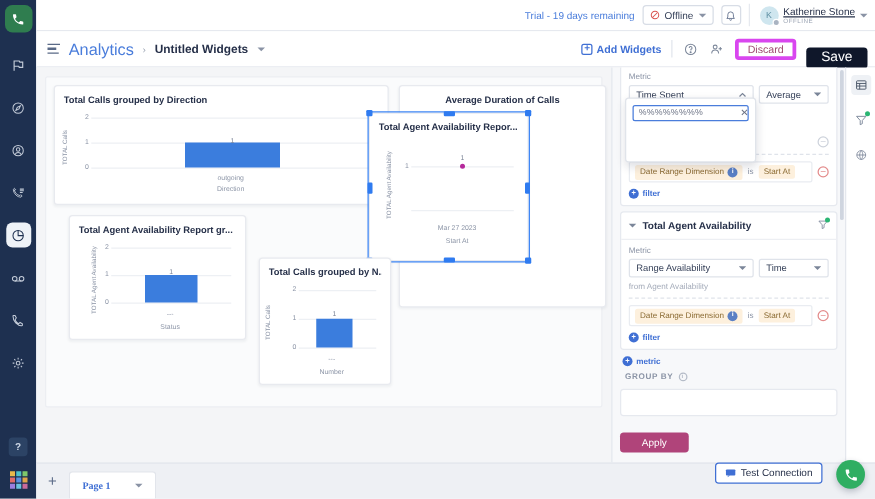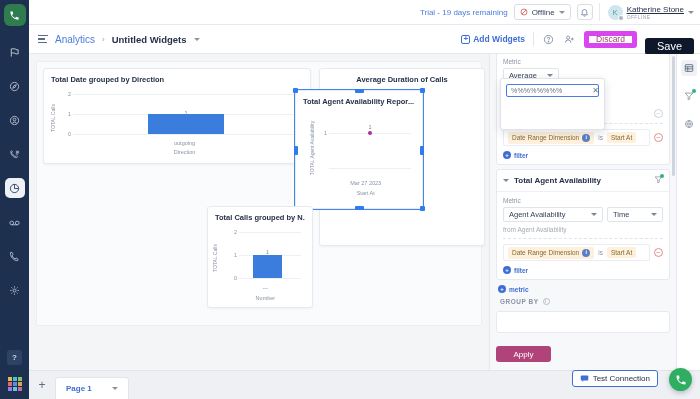--- a/index.html
+++ b/index.html
@@ -64,31 +64,31 @@
   
   .rpthdr {
     position:absolute; left:29px; top:25px; width:671px; height:29px;
     background:#fff; border-bottom:1px solid #e6e9ef; display:flex; align-items:center;
     padding:0 6px 0 9px; gap:7px;
   }
   .hamb { width:10px; display:flex; flex-direction:column; gap:2px; }
   .hamb i { height:1.5px; background:#5a6membership; }
   .hamb i { height:1.5px; background:#5a6a87; display:block; }
   .hamb i:nth-child(1){width:10px;} .hamb i:nth-child(2){width:7px;} .hamb i:nth-child(3){width:9px;}
-  .crumb-link { color:#4a7ddb; font-size:10px; }
+  .crumb-link { color:#4a7ddb; font-size:13px; }
   .crumb-sep { color:#9aa3b2; font-size:8px; }
   .crumb-cur { color:#263049; font-size:9.5px; font-weight:bold; }
   .caret { width:0;height:0;border-left:3px solid transparent;border-right:3px solid transparent;border-top:3.5px solid #8a93a5; }
   .hdr-right { margin-left:auto; display:flex; align-items:center; gap:8px; }
   .addw { display:flex; align-items:center; gap:3px; color:#3f6fd4; font-size:8.5px; font-weight:bold; }
   .plus-sq { width:9px;height:9px;border:1px solid #3f6fd4;border-radius:2px;color:#3f6fd4;font-size:8px;
              display:flex;align-items:center;justify-content:center;line-height:1; }
   .vdiv { width:1px; height:14px; background:#e2e6ed; }
   .ico-btn { width:13px;height:13px;display:flex;align-items:center;justify-content:center;color:#7b8699; }
-  .btn-discard { height:17px; padding:0 7px; border:5px solid #d946ef; border-radius:3px; background:#fff;
+  .btn-discard { height:17px; padding:0 7px; border:3px solid #d946ef; border-radius:3px; background:#fff;
                  color:#9d4a6e; font-size:8.5px; display:flex;align-items:center; }
   .btn-save { height:17px; padding:0 12px; border-radius:3px; background:#0f172a; color:#fff;
               font-size:11px; display:flex;align-items:center;margin-top:14px; }
 
   
   .canvas {
     position:absolute; left:29px; top:54px; width:460px; height:316px;
     background:#f4f5f7; padding:7px;
   }
   .sheet { position:relative; width:100%; height:265px; background:#fafbfc;
@@ -114,21 +114,21 @@
   .dot { position:absolute; width:4px;height:4px;border-radius:50%;background:#b5299b;
          transform:translate(-50%,-50%); }
 
   
   .pagebar { position:absolute; left:29px; bottom:0; width:671px; height:29px; background:#eef0f4;
              border-top:1px solid #e2e5eb; display:flex; align-items:flex-end; }
   .page-add { width:26px; height:29px; display:flex; align-items:center; justify-content:center;
               color:#5a6a87; font-size:12px; }
   .page-tab { height:22px; padding:0 10px; background:#fff; border:1px solid #e2e5eb; border-bottom:none;
               border-radius:3px 3px 0 0; display:flex; align-items:center; gap:20px;
-              color:#3f6fd4; font-size:8px; font-weight:bold; }
+              color:#3f6fd4; font-size:8px; font-weight:bold;font-family:Liberation Serif, serif; }
 
   
   .rpanel { position:absolute; left:489px; top:54px; width:187px; height:316px;
             background:#f7f8fa; border-left:1px solid #e4e7ed; overflow:hidden; }
   .rp-scroll { position:absolute; right:1px; top:2px; width:3px; height:120px; background:#cfd5df; border-radius:2px; }
   .card { background:#fff; border:1px solid #e6e9ef; border-radius:3px; margin:4px 6px; }
   .card-hd { display:flex; align-items:center; gap:5px; padding:5px 6px; border-bottom:1px solid #edeff3; }
   .card-hd .t { font-size:8px; font-weight:bold; color:#263049; }
   .chev { width:0;height:0;border-left:3px solid transparent;border-right:3px solid transparent;border-top:3.5px solid #7b8699; }
   .sec { padding:5px 6px; }
@@ -323,21 +323,21 @@
       </div>
       <div class="btn-discard">Discard</div>
       <div class="btn-save">Save</div>
     </div>
   </div>
 
   <div class="canvas">
     <div class="sheet">
 
       <div class="widget" style="left:6px; top:6px; width:268px; height:96px;">
-        <div class="wtitle">Total Date grouped by Direction</div>
+        <div class="wtitle">Total Calls grouped by Direction</div>
         <div class="chart" style="height:72px;">
           <div class="ylab" style="left:-12px;top:34px;">TOTAL Calls</div>
           <div class="plot" style="top:10px;bottom:22px;">
             <div class="gl" style="top:0;"></div>
             <div class="gl" style="top:50%;"></div>
             <div class="gl" style="top:100%;"></div>
             <div class="ytick" style="top:0;">2</div>
             <div class="ytick" style="top:50%;">1</div>
             <div class="ytick" style="top:100%;">0</div>
             <div class="bar" style="left:33%;width:34%;top:50%;bottom:0;"></div>
@@ -369,20 +369,38 @@
         <div class="handle" style="left:-3px;top:-3px;"></div>
         <div class="handle mid" style="left:50%;margin-left:-4px;top:-2px;"></div>
         <div class="handle" style="right:-3px;top:-3px;"></div>
         <div class="handle mid" style="left:-2px;top:50%;margin-top:-4px;width:4px;height:9px;"></div>
         <div class="handle mid" style="right:-2px;top:50%;margin-top:-4px;width:4px;height:9px;"></div>
         <div class="handle" style="left:-3px;bottom:-3px;"></div>
         <div class="handle mid" style="left:50%;margin-left:-4px;bottom:-2px;"></div>
         <div class="handle" style="right:-3px;bottom:-3px;"></div>
       </div>
 
+      <div class="widget" style="left:18px; top:110px; width:142px; height:100px;">
+        <div class="wtitle">Total Agent Availability Report gr...</div>
+        <div class="chart" style="height:78px;">
+          <div class="ylab" style="left:-18px;top:36px;width:62px;text-align:center;">TOTAL Agent Availability</div>
+          <div class="plot" style="left:26px;top:10px;bottom:24px;">
+            <div class="gl" style="top:0;"></div>
+            <div class="gl" style="top:50%;"></div>
+            <div class="gl" style="top:100%;"></div>
+            <div class="ytick" style="top:0;">2</div>
+            <div class="ytick" style="top:50%;">1</div>
+            <div class="ytick" style="top:100%;">0</div>
+            <div class="bar" style="left:28%;width:44%;top:50%;bottom:0;"></div>
+            <div class="vallab" style="left:50%;top:38%;">1</div>
+          </div>
+          <div class="xcat" style="left:58%;bottom:11px;">---</div>
+          <div class="xlab" style="left:58%;">Status</div>
+        </div>
+      </div>
 
       <div class="widget" style="left:170px; top:144px; width:106px; height:102px;">
         <div class="wtitle">Total Calls grouped by N...</div>
         <div class="chart" style="height:80px;">
           <div class="ylab" style="left:-14px;top:36px;">TOTAL Calls</div>
           <div class="plot" style="left:24px;top:10px;bottom:24px;">
             <div class="gl" style="top:0;"></div>
             <div class="gl" style="top:50%;"></div>
             <div class="gl" style="top:100%;"></div>
             <div class="ytick" style="top:0;">2</div>
@@ -399,20 +417,28 @@
     </div>
   </div>
 
   <div class="rpanel">
     <div class="rp-scroll"></div>
 
     <div class="card" style="margin-top:-2px;">
       <div class="sec">
         <div class="lbl">Metric</div>
         <div class="row">
+          <div class="sel grow">
+            <span>Time Spent</span>
+            <span class="cv">
+              <svg width="6" height="4" viewBox="0 0 10 6" fill="none" stroke="#7b8699" stroke-width="1.6">
+                  <path d="M1 5l4-4 4 4"></path>
+                </svg>
+            </span>
+          </div>
           <div class="sel small">
             <span>Average</span>
             <span class="cv chev"></span>
           </div>
         </div>
         <div style="height:26px;"></div>
         <div class="filterrow" style="justify-content:flex-end;">
           <div class="minus grey">−</div>
         </div>
         <div class="dashed"></div>
@@ -444,21 +470,21 @@
           <svg width="9" height="9" viewBox="0 0 24 24" fill="none" stroke="#7b8699" stroke-width="1.8">
               <path d="M3 5h18l-7 8v6l-4 2v-8z"></path>
             </svg>
           <span style="position:absolute;right:-1px;top:-1px;width:4px;height:4px;border-radius:50%;background:#2bb673;"></span>
         </span>
       </div>
       <div class="sec">
         <div class="lbl">Metric</div>
         <div class="row">
           <div class="sel grow">
-            <span>Agent Availability</span>
+            <span>Range Availability</span>
             <span class="cv chev"></span>
           </div>
           <div class="sel small">
             <span>Time</span>
             <span class="cv chev"></span>
           </div>
         </div>
         <div class="hint">from Agent Availability</div>
         <div class="dashed"></div>
         <div class="filterrow">

